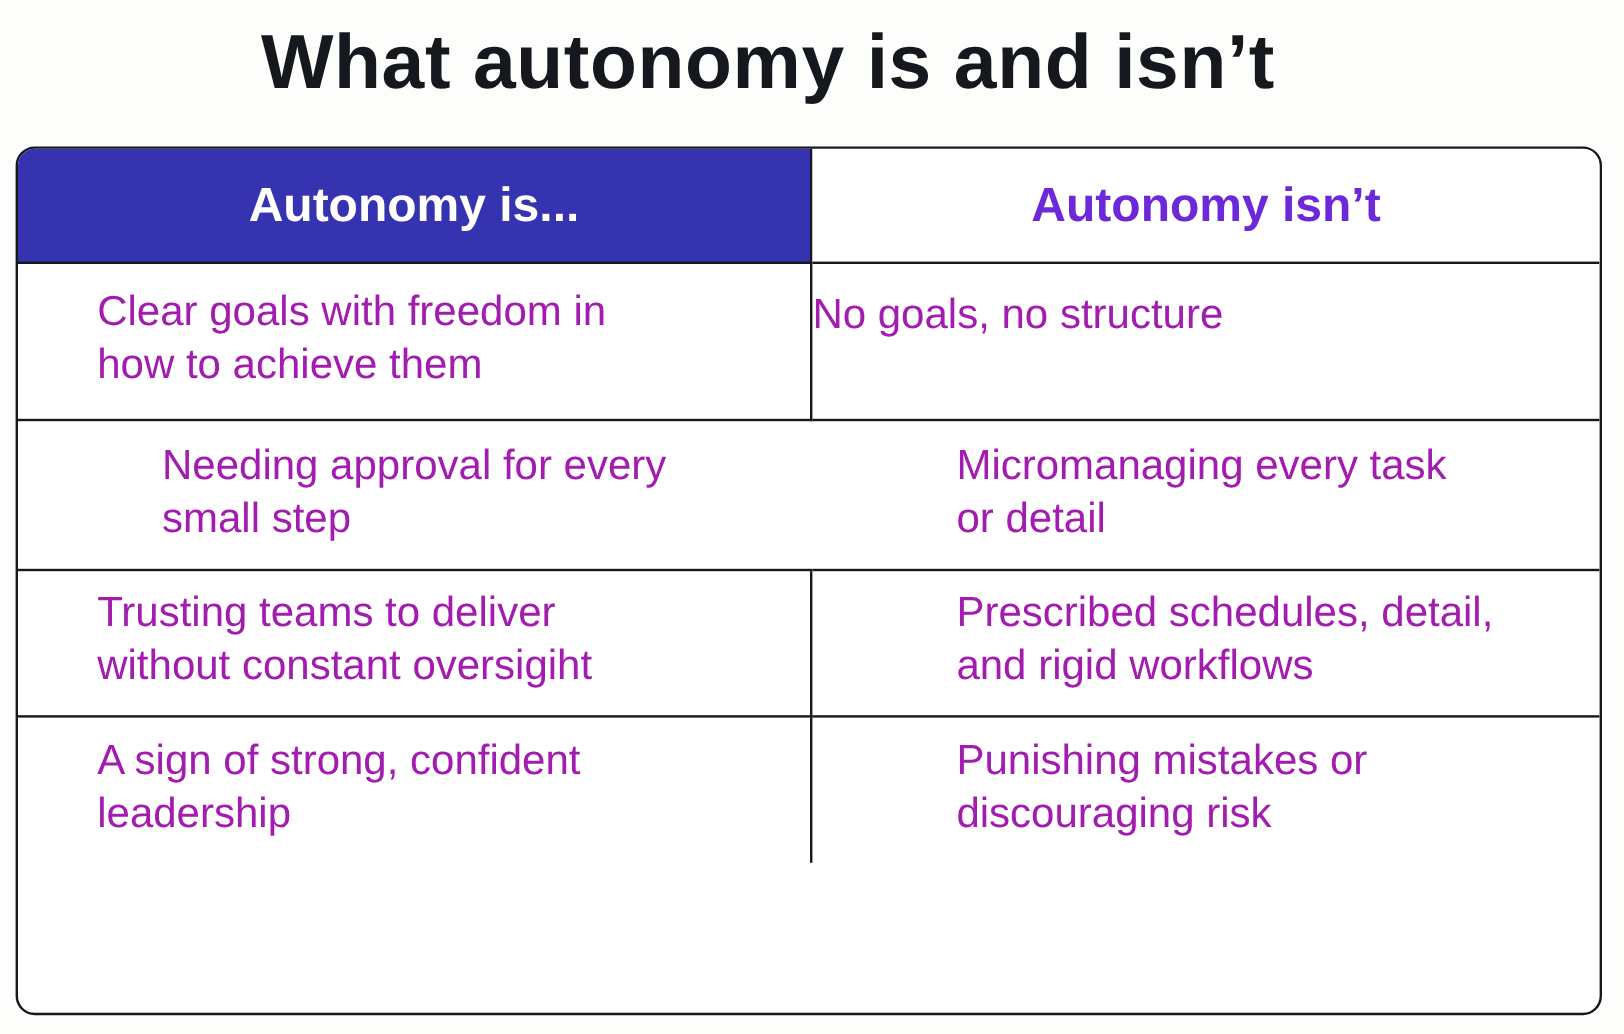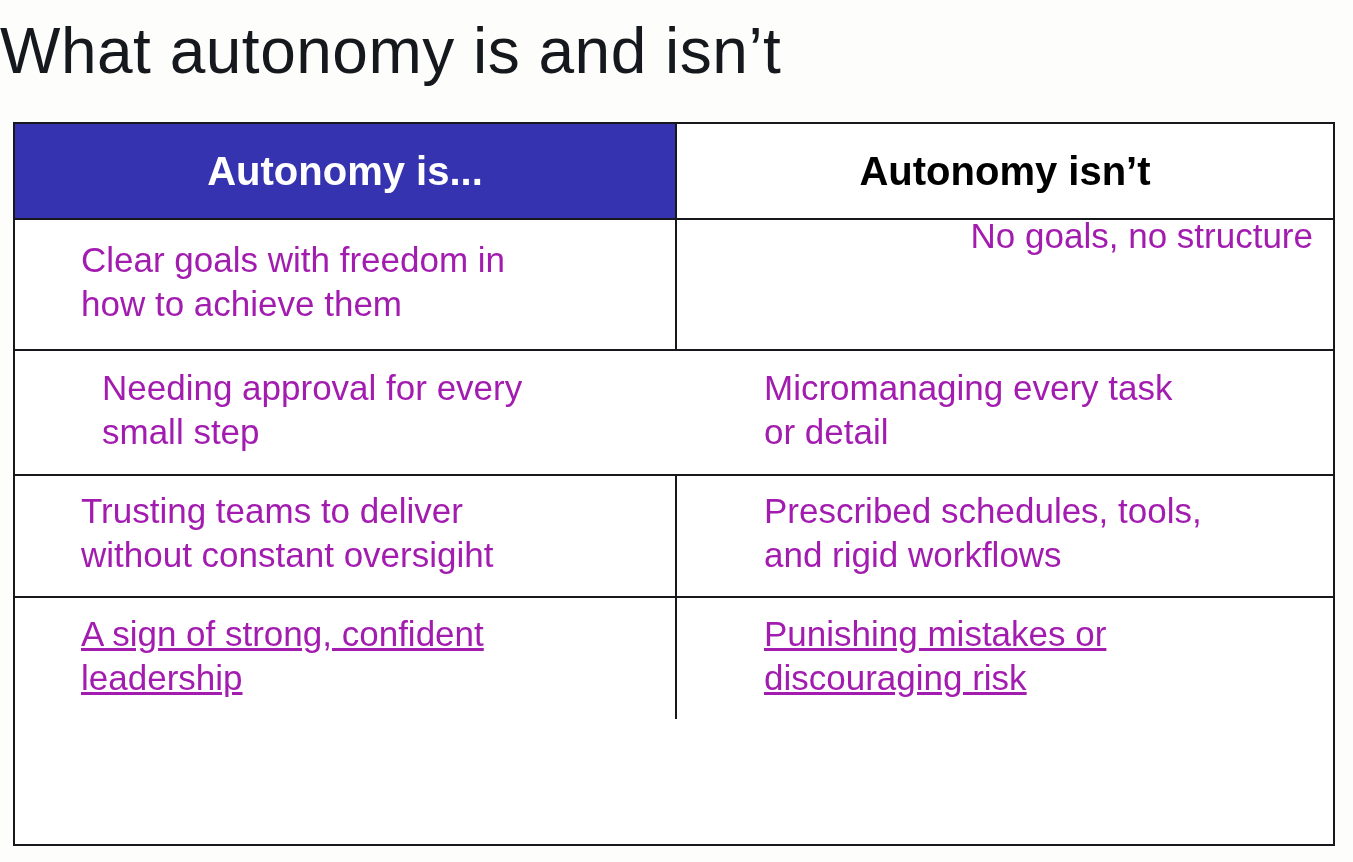--- a/index.html
+++ b/index.html
@@ -7,62 +7,63 @@
       width: 1353px; height: 862px;
       background: #fdfdfb;
       font-family: "Liberation Sans", "DejaVu Sans", sans-serif;
       color: #111418;
       position: relative;
       overflow: hidden;
     }
     .title {
       position: absolute;
       left: 0; top: 14px; width: 1280px;
+      text-align: center;
       font-size: 64px;
-      font-weight: normal;
+      font-weight: bold;
       letter-spacing: 0.5px;
       color: #15181c;
     }
     .table-wrap {
       position: absolute;
       left: 13px; top: 122px;
       width: 1322px; height: 724px;
       border: 2.5px solid #16181b;
-      border-radius: 0;
+      border-radius: 16px;
       box-sizing: border-box;
       overflow: hidden;
       background: #ffffff;
     }
     .grid {
       display: grid;
       grid-template-columns: 662px 1fr;
       grid-template-rows: 96px 131px 125px 122px 121px 1fr;
       width: 100%; height: 100%;
     }
     .cell {
       box-sizing: border-box;
       border-bottom: 2.5px solid #16181b;
       display: flex;
       align-items: center;
       font-size: 35px;
       line-height: 44px;
       color: #a21caf;
     }
     .cell.left { border-right: 2.5px solid #16181b; padding-left: 66px; padding-right: 20px; }
-    .cell.right { padding-left: 87px; padding-right: 20px; }
-    .cell.last { border-bottom: none; text-decoration: underline; }
+    .cell.right { padding-left: 120px; padding-right: 20px; }
+    .cell.last { border-bottom: none; }
     .head {
       justify-content: center;
       font-weight: bold;
       font-size: 40px;
       padding: 0 !important;
     }
     .head.left { background: #3633b0; color: #ffffff; }
-    .head.right { background: #ffffff; color: #000000; }
-    .row1-right { justify-content: flex-end; padding-left: 0 !important; align-items: flex-start; }
+    .head.right { background: #ffffff; color: #6d28d9; }
+    .row1-right { justify-content: flex-start; padding-left: 0 !important; align-items: flex-start; padding-top: 26px; }
     .txt { white-space: pre-line; display: block; margin-top: -6px; }
   </style>
 </head>
 <body>
 
 <div class="title">What autonomy is and isn’t</div>
 
 <div class="table-wrap">
   <div class="grid">
     <div class="cell left head">
@@ -88,21 +89,21 @@
     <div class="cell right">
       <span class="txt">Micromanaging every task
 or detail</span>
     </div>
     <div class="cell left">
       <span class="txt">Trusting teams to deliver
 without constant oversigiht</span>
     </div>
 
     <div class="cell right">
-      <span class="txt">Prescribed schedules, tools,
+      <span class="txt">Prescribed schedules, detail,
 and rigid workflows</span>
     </div>
 
     <div class="cell left last">
       <span class="txt">A sign of strong, confident
 leadership</span>
     </div>
     <div class="cell right last">
       <span class="txt">Punishing mistakes or
 discouraging risk</span>

